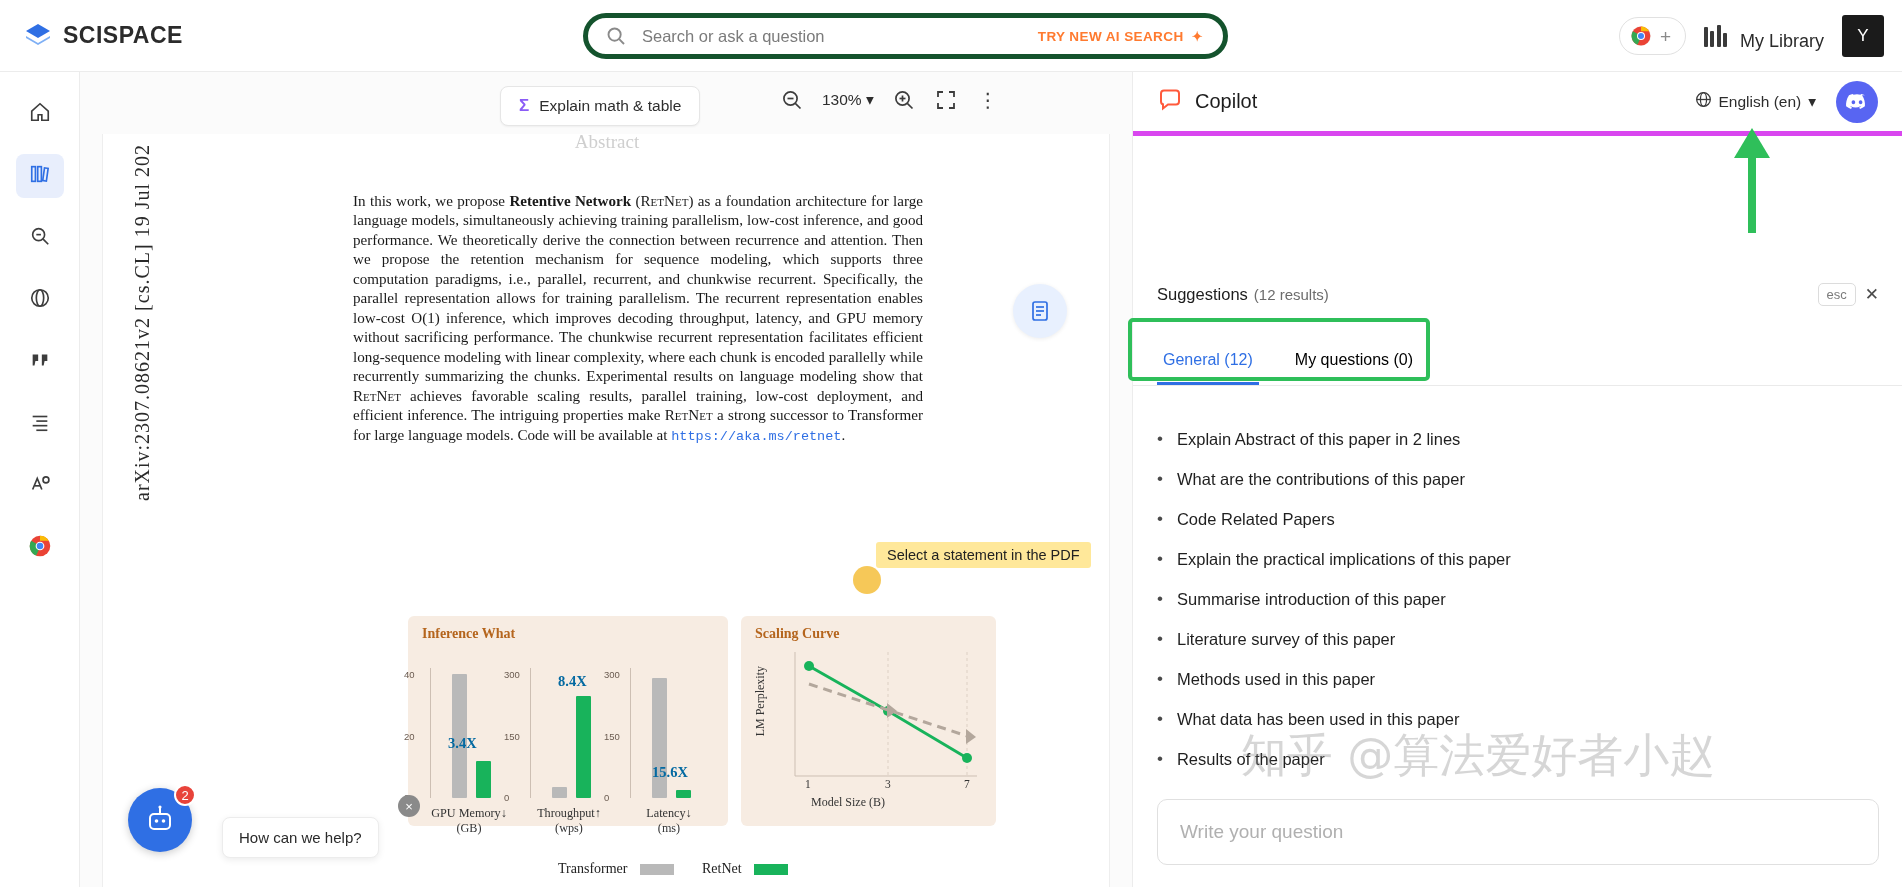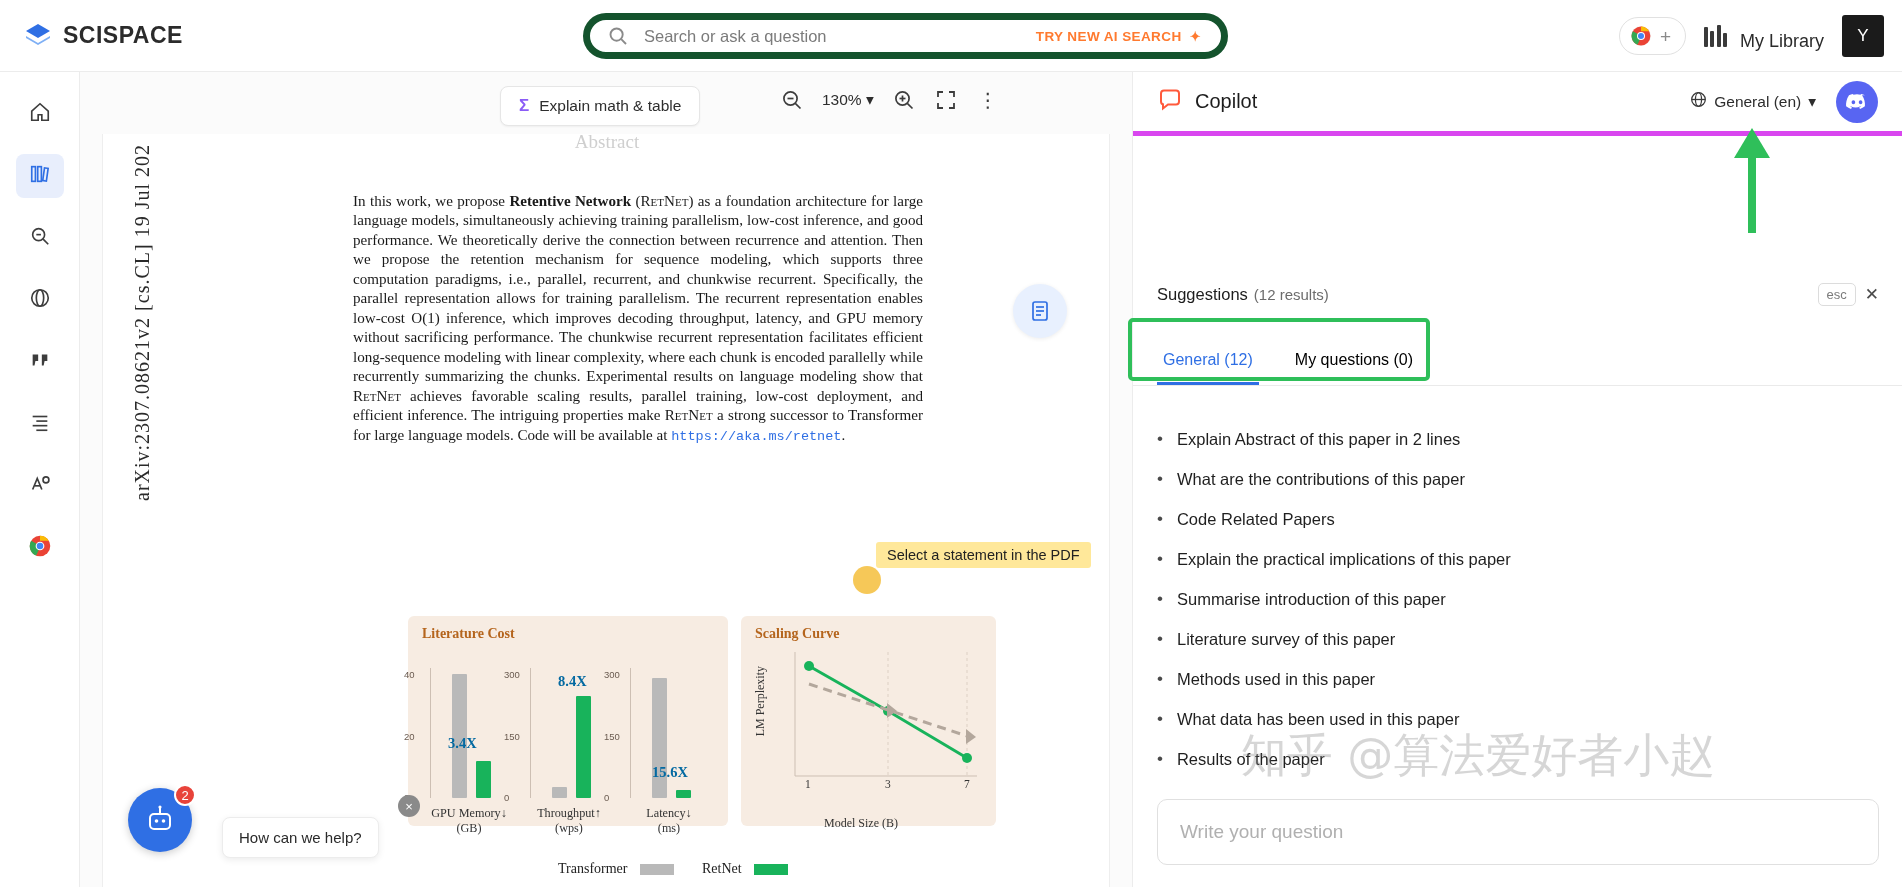--- a/index.html
+++ b/index.html
@@ -19,21 +19,21 @@
     display: flex; align-items: center;
   }
   .brand { display: flex; align-items: center; gap: 11px; margin-left: 24px; }
   .brand-logo { width: 28px; height: 28px; position: relative; }
   .brand-name {
     font-size: 23px; font-weight: bold; letter-spacing: .5px; color: #2b2b2b;
   }
   .searchwrap {
     position: absolute; left: 583px; top: 13px;
     width: 645px; height: 46px;
-    border: 7px solid #14532d; border-radius: 26px;
+    border: 5px solid #14532d; border-radius: 26px;
     display: flex; align-items: center; background: #fff;
   }
   .search-icon { margin-left: 18px; width: 20px; height: 20px; }
   .search-input {
     flex: 1; border: none; outline: none; font-size: 16.5px;
     color: #6d6d6d; margin-left: 14px; background: transparent;
     font-family: "Liberation Sans", sans-serif;
   }
   .search-input::placeholder { color: #7b7b7b; }
   .try-ai {
@@ -474,21 +474,21 @@
           <rect x="5" y="3" width="14" height="18" rx="2"></rect>
           <line x1="8" y1="8" x2="16" y2="8"></line>
             <line x1="8" y1="12" x2="16" y2="12"></line>
             <line x1="8" y1="16" x2="13" y2="16"></line>
         </svg>
       </div>
 
       <div class="figure-row">
 
         <div class="fig-card" style="width:320px">
-          <div class="fig-title">Literature Cost</div>
+          <div class="fig-title">Inference What</div>
           <div class="bars-wrap">
 
             <div class="bargroup">
               <div class="axis"></div>
               <div class="tick" style="bottom:-5px">0</div>
               <div class="tick" style="bottom:56px">20</div>
               <div class="tick" style="bottom:118px">40</div>
               <div class="bar gray" style="height:124px"></div>
               <div class="bar green" style="height:37px"></div>
               <div class="barlabel" style="left:18px; bottom:46px">3.4X</div>
@@ -533,21 +533,21 @@
               <circle cx="133" cy="63" r="5" fill="#18b35b"></circle>
               <circle cx="212" cy="110" r="5" fill="#18b35b"></circle>
               <polyline points="54,36 133,62 212,88" fill="none" stroke="#b3a79c" stroke-width="3" stroke-dasharray="9,6"></polyline>
               <polygon points="132,55 142,63 132,70" fill="#b3a79c"></polygon>
               <polygon points="211,81 221,89 211,96" fill="#b3a79c"></polygon>
             </svg>
             <div style="position:absolute; left:-2px; top:18px; writing-mode:vertical-rl; transform:rotate(180deg); font-family:'Liberation Serif',serif; font-size:12px; color:#333;">LM Perplexity</div>
             <div style="position:absolute; left:50px; top:130px; font-family:'Liberation Serif',serif; font-size:11.5px; color:#333;">1</div>
             <div style="position:absolute; left:130px; top:130px; font-family:'Liberation Serif',serif; font-size:11.5px; color:#333;">3</div>
             <div style="position:absolute; left:209px; top:130px; font-family:'Liberation Serif',serif; font-size:11.5px; color:#333;">7</div>
-            <div style="position:absolute; left:69px; top:147px; font-family:'Liberation Serif',serif; font-size:12px; color:#333;margin-top:21px;">Model Size (B)</div>
+            <div style="position:absolute; left:56px; top:147px; font-family:'Liberation Serif',serif; font-size:12px; color:#333;">Model Size (B)</div>
           </div>
         </div>
       </div>
 
       <div class="legend">
         <span>
           <span>Transformer</span>
           <span class="swatch" style="background:#b9b9b9"></span>
         </span>
         <span>
@@ -587,21 +587,21 @@
       </span>
       <span class="cp-title">Copilot</span>
       <span class="cp-lang">
         <span>
           <svg width="17" height="17" viewBox="0 0 20 20" fill="none" stroke="#3a3a3a" stroke-width="1.5">
             <circle cx="10" cy="10" r="8"></circle>
               <ellipse cx="10" cy="10" rx="3.6" ry="8"></ellipse>
             <line x1="2" y1="10" x2="18" y2="10"></line>
           </svg>
         </span>
-        <span>General (en)</span>
+        <span>English (en)</span>
         <span>▾</span>
       </span>
       <span class="cp-discord">
         <svg width="24" height="18" viewBox="0 0 24 18" fill="#fff">
           <path d="M20 2.2A16 16 0 0 0 16 1l-.4.8a13 13 0 0 0-7.2 0L8 1a16 16 0 0 0-4 1.2C1.5 6 .8 9.7 1.1 13.3A16 16 0 0 0 6 16l1-1.6a10 10 0 0 1-1.7-.8l.4-.3a11.4 11.4 0 0 0 9.8 0l.4.3a10 10 0 0 1-1.7.8L15 16a16 16 0 0 0 4.9-2.7c.4-4.2-.6-7.9-2.9-11.1zM8.4 11.2c-1 0-1.8-.9-1.8-2s.8-2 1.8-2 1.8.9 1.8 2-.8 2-1.8 2zm7.2 0c-1 0-1.8-.9-1.8-2s.8-2 1.8-2 1.8.9 1.8 2-.8 2-1.8 2z"></path>
         </svg>
       </span>
     </div>
 
     <div class="sugg-head">

